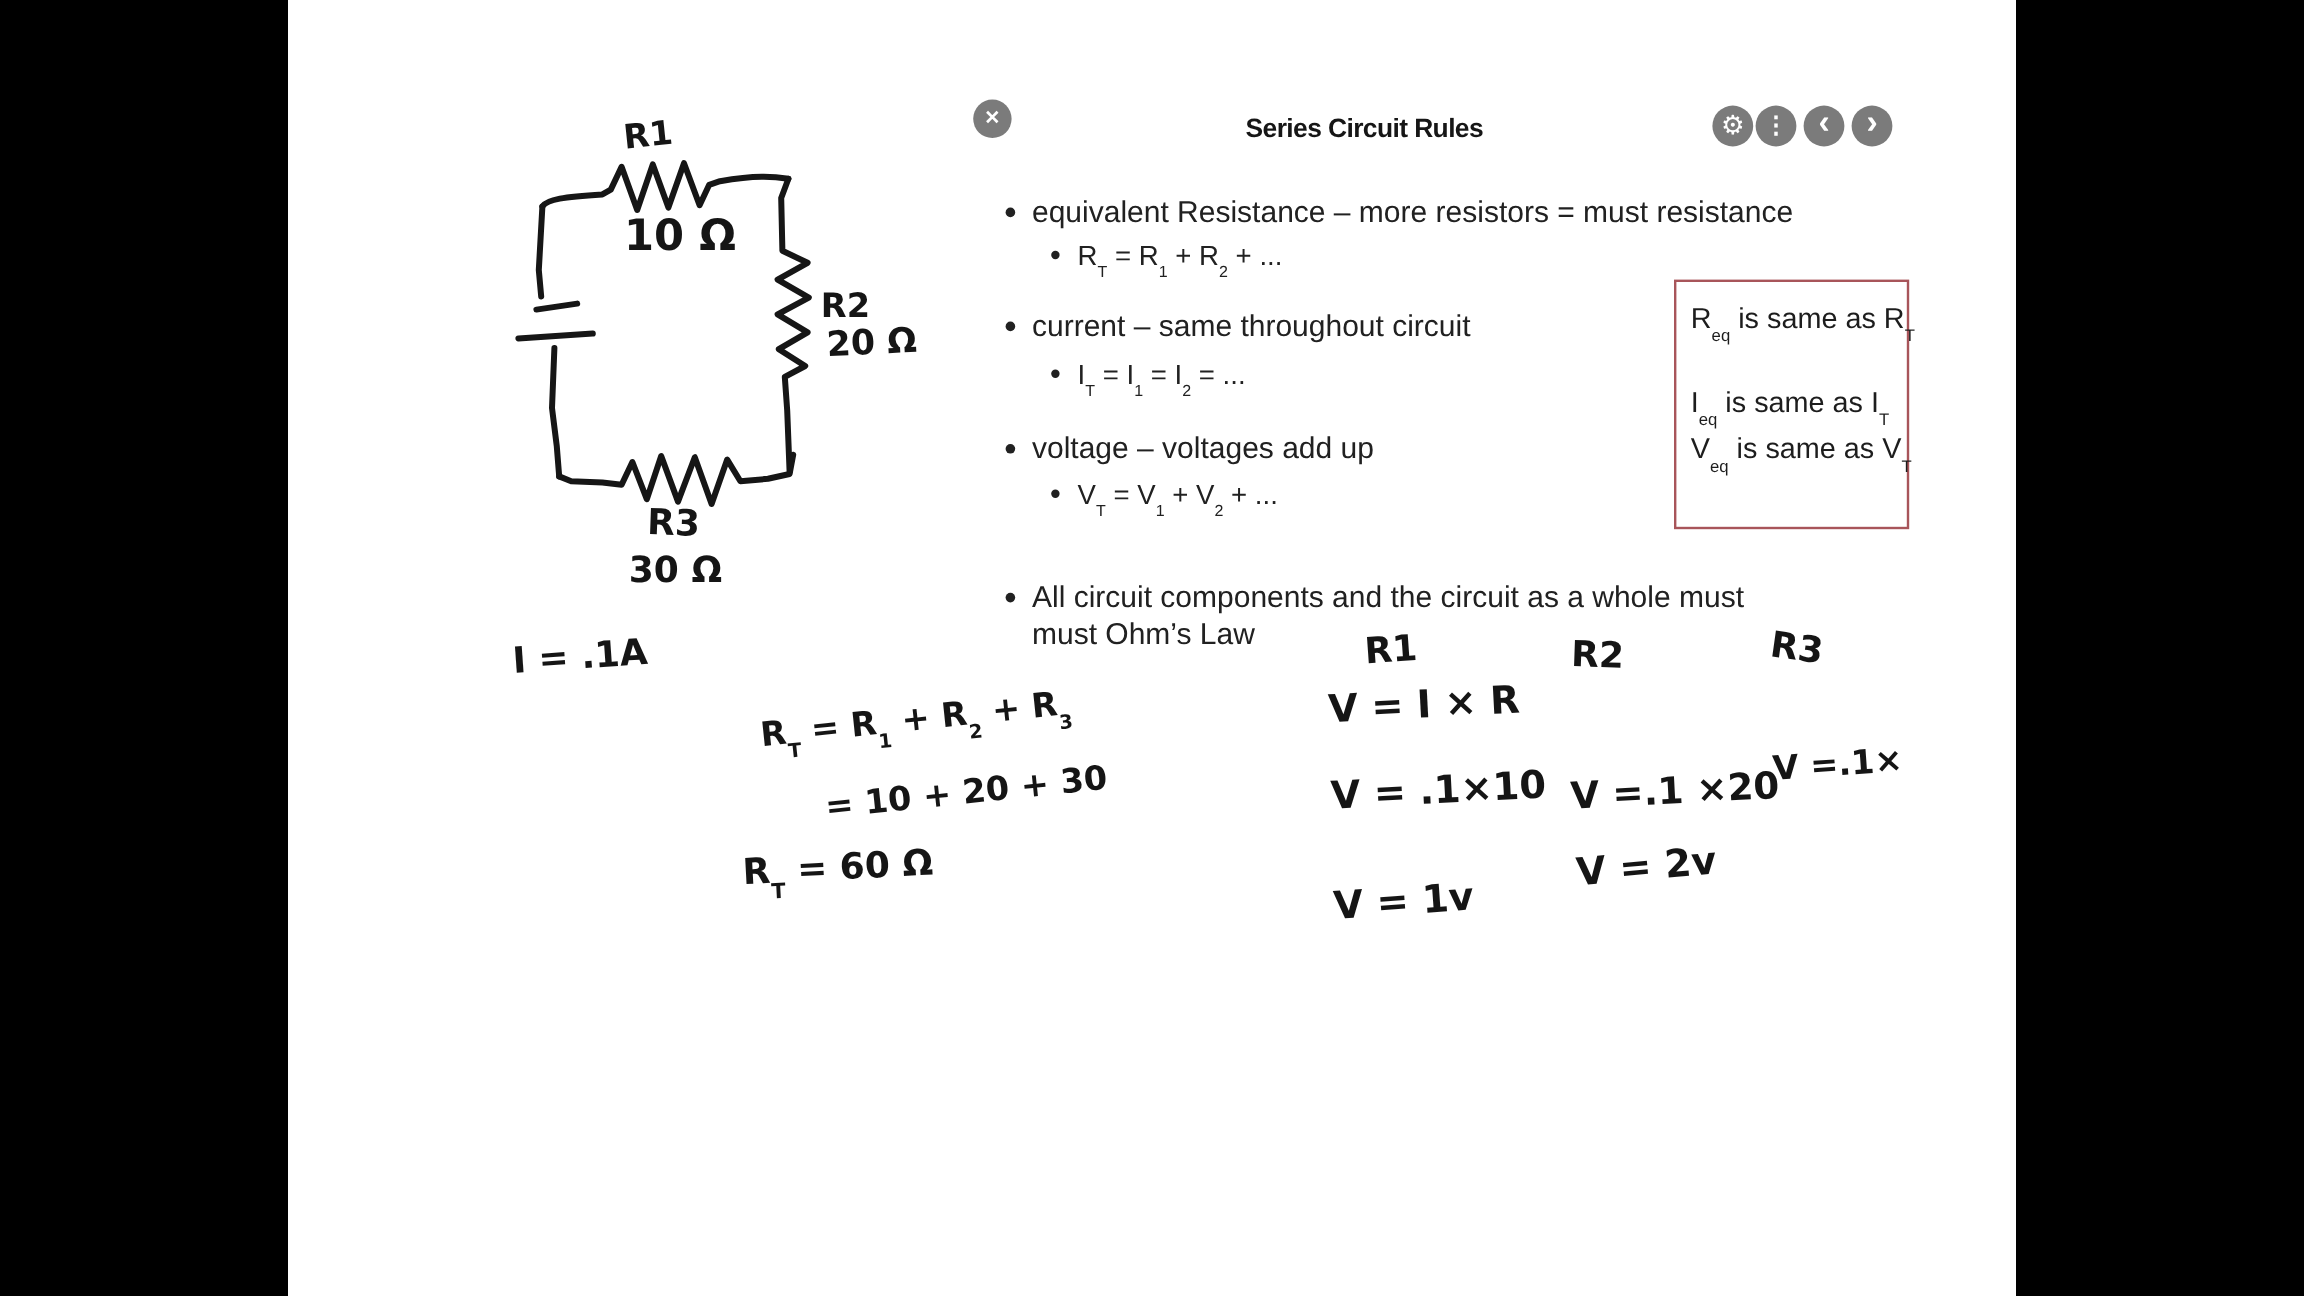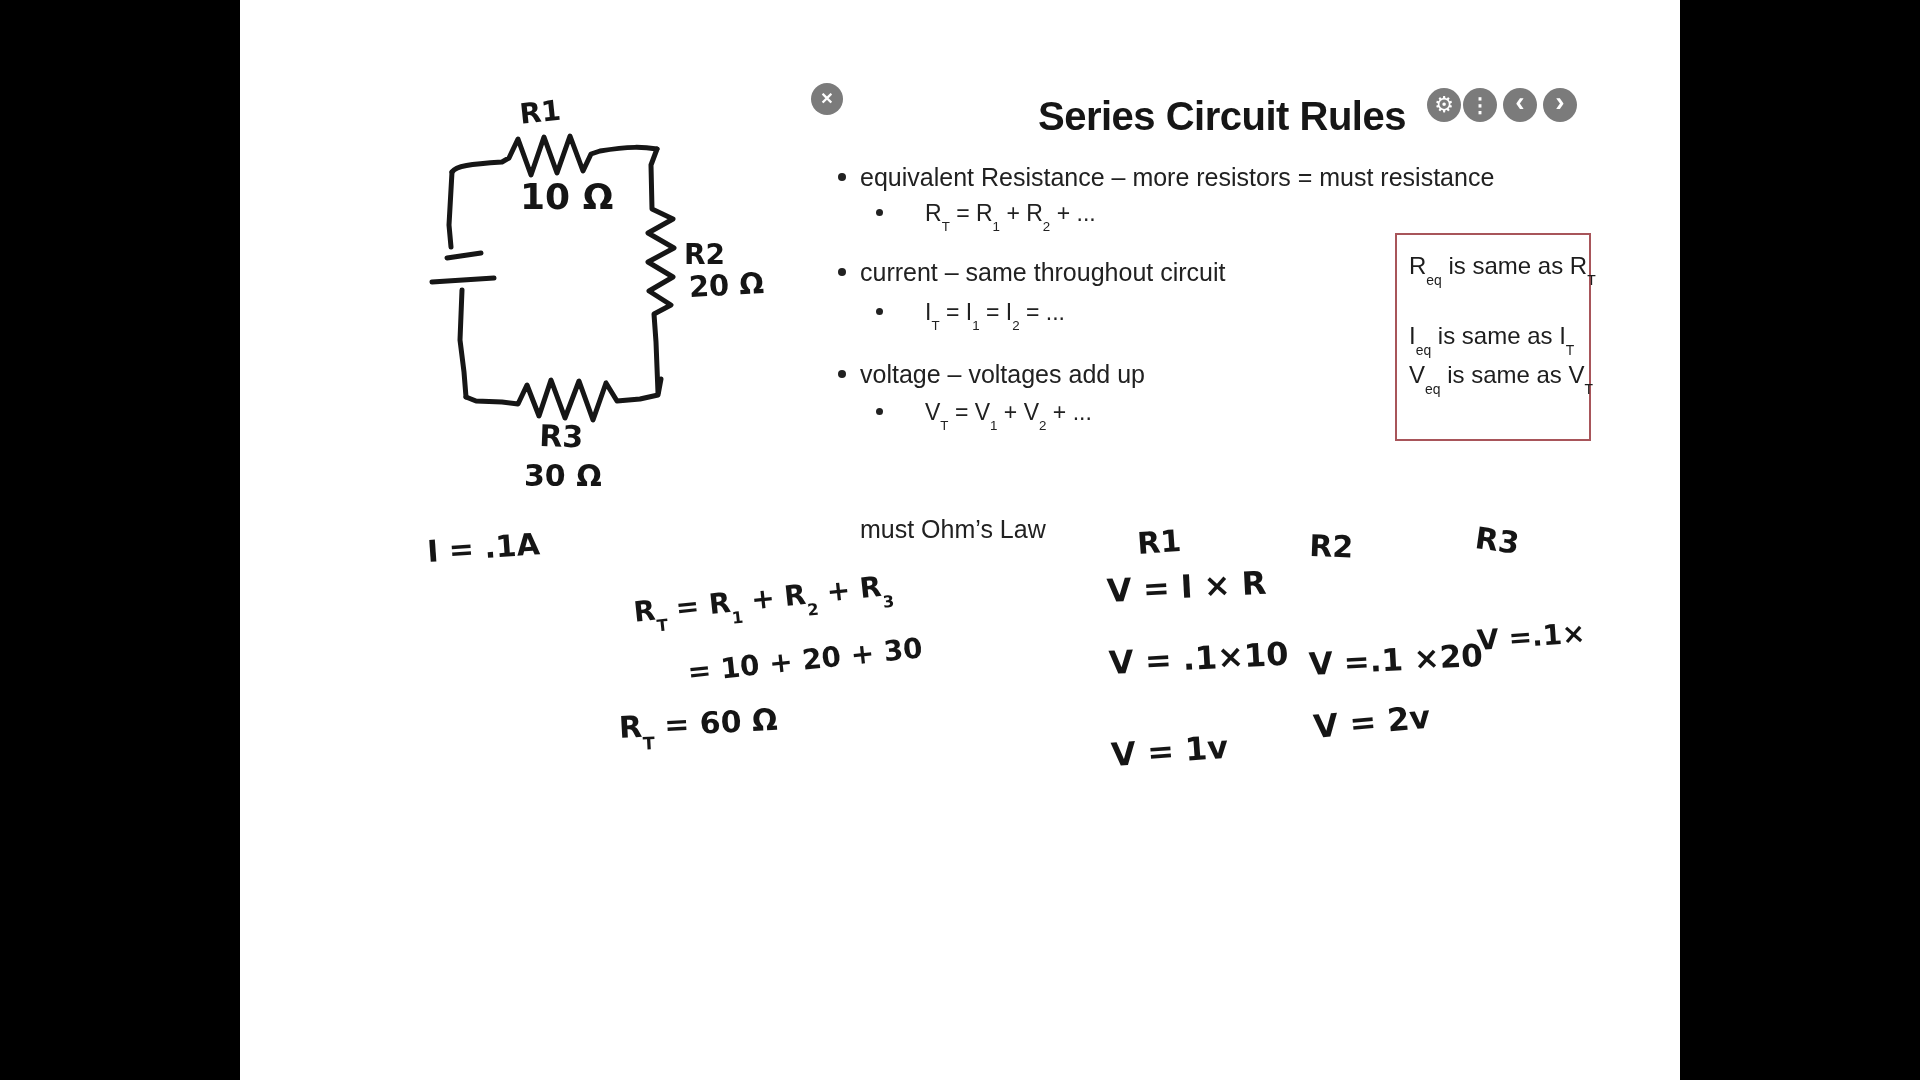--- a/index.html
+++ b/index.html
@@ -36,27 +36,27 @@
   .cbtn .glyph{line-height:1;}
   .cbtn.gear{left:1187px;font-size:22px;}
   .cbtn.kebab{left:1223px;font-size:20px;font-weight:bold;}
   .cbtn.prev,.cbtn.next{font-size:28px;font-weight:bold;}
   .cbtn.prev{left:1263px;}
   .cbtn.next{left:1303px;}
   .cbtn.prev .glyph,.cbtn.next .glyph{margin-top:-6px;}
   
   .title{
     position:absolute;left:798px;top:94px;
-    font-size:40px;font-weight:bold;letter-spacing:-0.5px;color:#161616;
+    font-size:22px;font-weight:bold;letter-spacing:-0.5px;color:#161616;
     white-space:nowrap;
   }
   .line{position:absolute;display:flex;align-items:flex-start;color:var(--slide-text);white-space:nowrap;}
   .line .txt{display:inline-block;}
   .l1{font-size:25px;}
-  .l2{font-size:23px;gap:27px;}
+  .l2{font-size:23px;}
   .dot{flex:none;border-radius:50%;background:var(--slide-text);}
   .l1 .dot{width:8px;height:8px;margin:10px 14px 0 0;}
   .l2 .dot{width:7px;height:7px;margin:9px 15px 0 0;}
   sub{font-size:58%;line-height:0;position:relative;top:0.35em;}
   
   .notebox{
     position:absolute;left:1123px;top:233px;width:196px;height:208px;
     border:2px solid var(--note-border);background:transparent;margin-left:32px;
   }
   .nb-line{position:absolute;left:12px;font-size:24px;color:#1d1d1d;white-space:nowrap;}
@@ -111,20 +111,24 @@
     <span class="txt">I<sub>T</sub> = I<sub>1</sub> = I<sub>2</sub> = ...</span>
   </div>
   <div class="line l1" style="left:598px;top:360px">
     <span class="dot"></span>
     <span class="txt">voltage – voltages add up</span>
   </div>
   <div class="line l2" style="left:636px;top:399px">
     <span class="dot"></span>
     <span class="txt">V<sub>T</sub> = V<sub>1</sub> + V<sub>2</sub> + ...</span>
   </div>
+  <div class="line l1" style="left:598px;top:484px">
+    <span class="dot"></span>
+    <span class="txt">All circuit components and the circuit as a whole must</span>
+  </div>
   <div class="line l1" style="left:620px;top:515px">
     <span class="txt">must Ohm’s Law</span>
   </div>
 
   <div class="notebox">
     <div class="nb-line" style="top:17px">R<sub>eq</sub> is same as R<sub>T</sub></div>
     <div class="nb-line" style="top:87px">I<sub>eq</sub> is same as I<sub>T</sub></div>
     <div class="nb-line" style="top:126px">V<sub>eq</sub> is same as V<sub>T</sub></div>
   </div>
 

